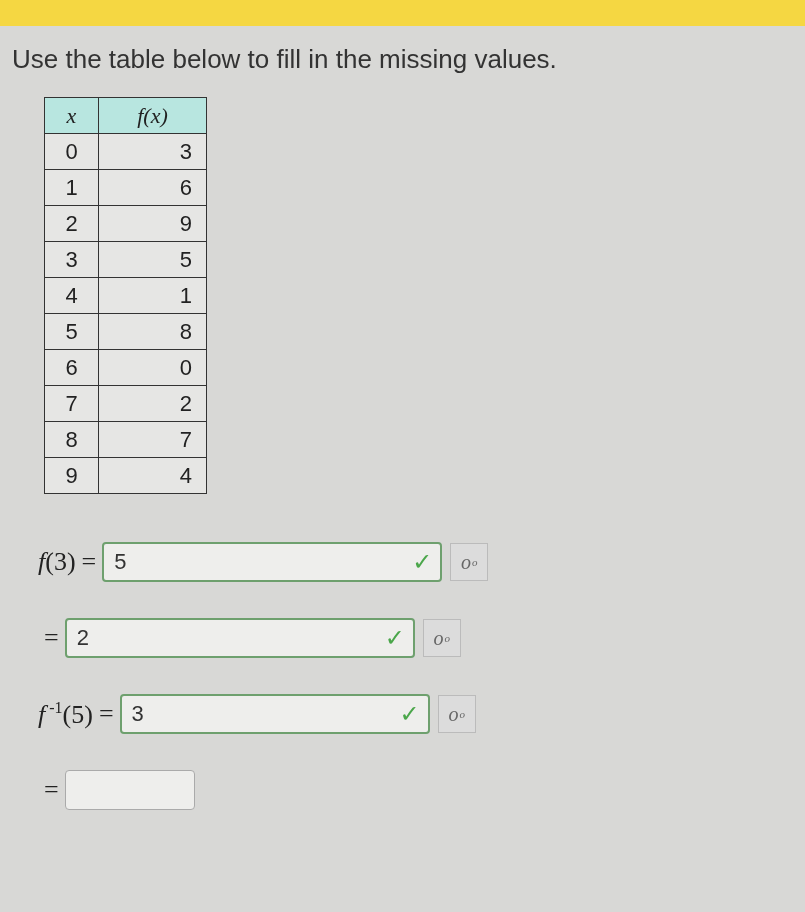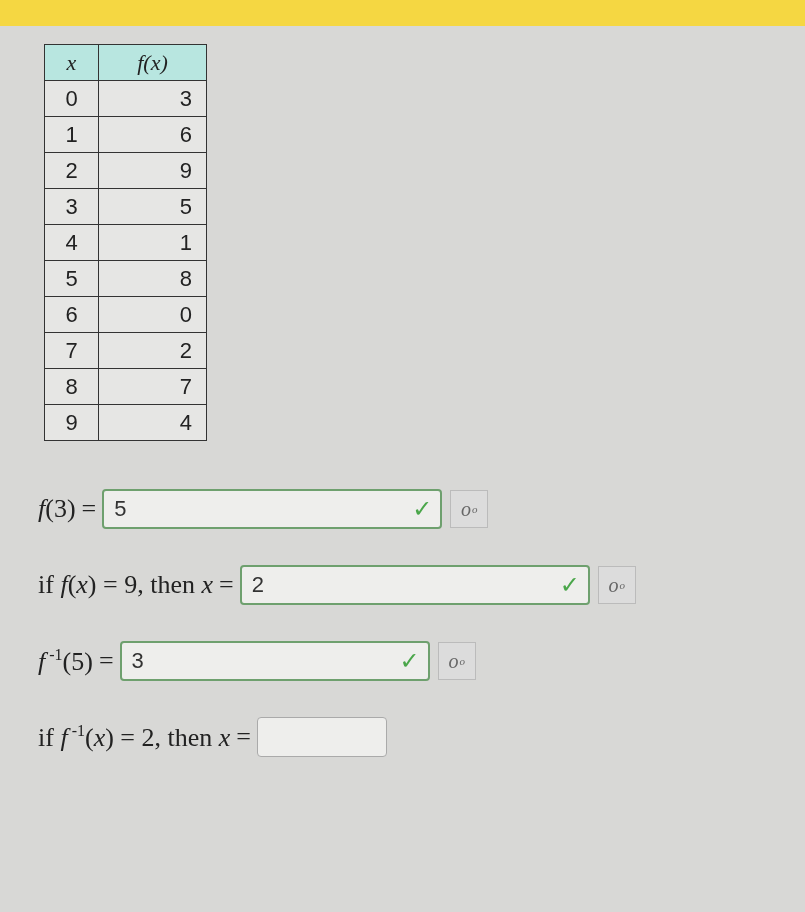--- a/index.html
+++ b/index.html
@@ -99,20 +99,21 @@
   .sigma-btn sup { font-size: 11px; margin-left:1px;}
   .nonitalic { font-style: normal; }
 </style>
 </head>
 <body>
 
 <div class="yellow-bar"></div>
 
 <div class="content">
 
+  <div class="prompt">Use the table below to fill in the missing values.</div>
 
   <table class="ftable">
     <thead>
       <tr>
         <th class="xh">x</th>
         <th class="fxh">f(x)</th>
       </tr>
     </thead>
     <tbody>
       <tr>
@@ -163,21 +164,20 @@
     <span class="eq nonitalic">=</span>
     <input class="ansbox w1" value="5" style="">
     <span class="check">✓</span>
     <span class="sigma-btn">
         <span>o</span>
         <sup>o</sup>
       </span>
   </div>
 
   <div class="qrow">
-    <span><span class="nonitalic">if </span><span class="math">f</span><span class="nonitalic">(</span><span class="math">x</span><span class="nonitalic">) = 9, then </span><span class="math">x</span></span>
     <span class="eq nonitalic">=</span>
     <input class="ansbox w2" value="2" style="">
     <span class="check">✓</span>
     <span class="sigma-btn">
         <span>o</span>
         <sup>o</sup>
       </span>
   </div>
 
   <div class="qrow">
@@ -185,18 +185,17 @@
     <span class="eq nonitalic">=</span>
     <input class="ansbox w3" value="3" style="">
     <span class="check">✓</span>
     <span class="sigma-btn">
         <span>o</span>
         <sup>o</sup>
       </span>
   </div>
 
   <div class="qrow">
-    <span><span class="nonitalic">if </span><span class="math">f</span><sup class="nonitalic" style="font-size:16px;">&nbsp;-1</sup><span class="nonitalic">(</span><span class="math">x</span><span class="nonitalic">) = 2, then </span><span class="math">x</span></span>
     <span class="eq nonitalic">=</span>
     <input class="ansbox plain" value="" style="">
   </div>
 
 </div>
 
 </body></html>

